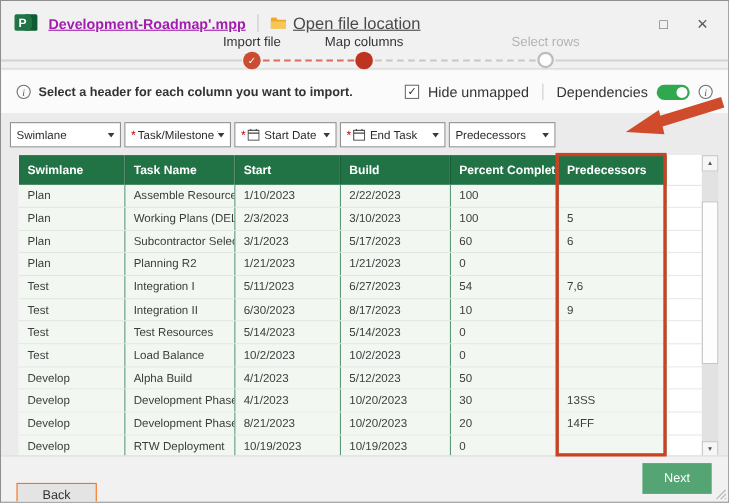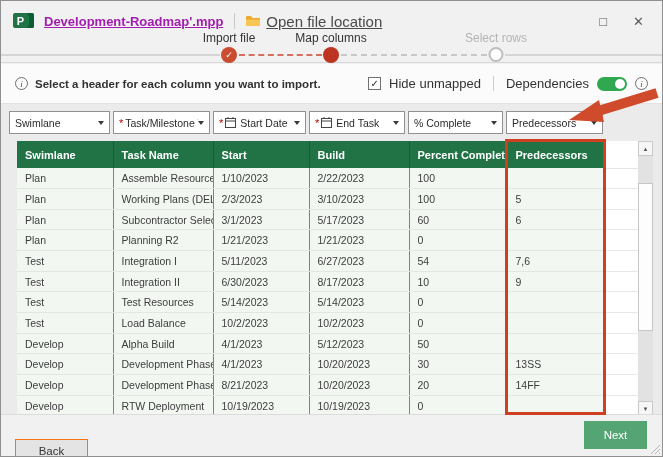--- a/index.html
+++ b/index.html
@@ -190,24 +190,20 @@
       </div>
       <div class="dropdown" style="width:96px;">
         <span class="dd-req">*</span>
         <svg class="cal-icon" width="11" height="11" viewBox="0 0 11 11">
             <rect x="0.5" y="1.5" width="10" height="9" fill="none" stroke="#444" stroke-width="1"></rect>
             <line x1="0.5" y1="4" x2="10.5" y2="4" stroke="#444" stroke-width="1"></line>
             <line x1="3" y1="0" x2="3" y2="2" stroke="#444" stroke-width="1"></line>
             <line x1="8" y1="0" x2="8" y2="2" stroke="#444" stroke-width="1"></line>
           </svg>
         <span class="dd-val">End Task</span>
-        <span class="dd-caret"></span>
-      </div>
-      <div class="dropdown" style="width:95px;">
-        <span class="dd-val">% Complete</span>
         <span class="dd-caret"></span>
       </div>
       <div class="dropdown" style="width:97px;">
         <span class="dd-val">Predecessors</span>
         <span class="dd-caret"></span>
       </div>
     </div>
 
     <div class="table-wrap">
       <table>

